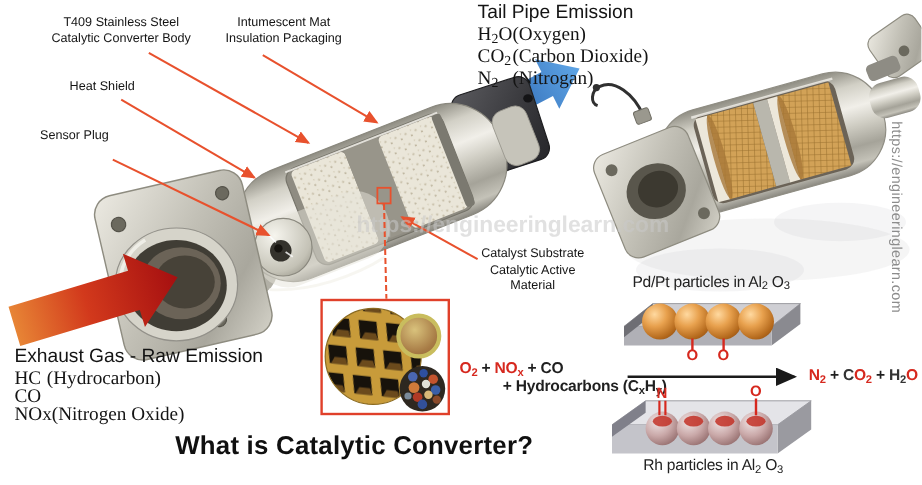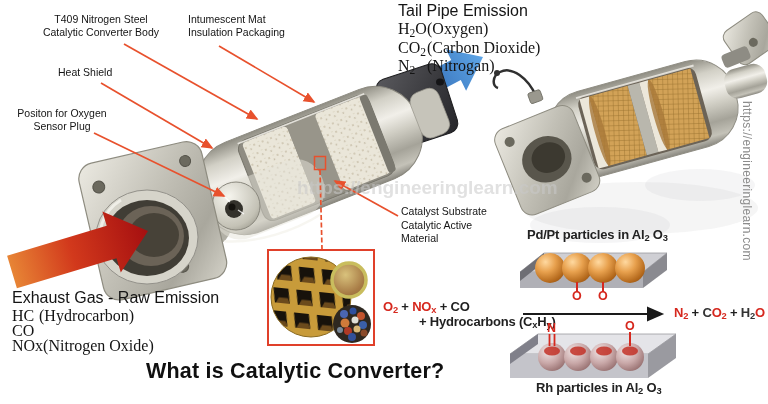--- a/index.html
+++ b/index.html
@@ -1,29 +1,29 @@
 <!DOCTYPE html>
 <html><head>
 <meta charset="utf-8">
 <style>
   html,body{margin:0;padding:0;background:#fff;}
   .stage{position:relative;width:768px;height:404px;background:#ffffff;overflow:hidden;
          font-family:"Liberation Sans",sans-serif;color:#1a1a1a;}
   .stage svg{position:absolute;left:0;top:0;}
-  .lbl{position:absolute;font-size:10.5px;line-height:13px;color:#141414;z-index:3;}
+  .lbl{position:absolute;font-size:10.5px;line-height:13px;color:#141414;z-index:3;text-align:center;}
   .lbl.center{text-align:center;}
   .gas{position:absolute;font-size:16px;line-height:14px;z-index:3;color:#141414;}
   .gas .h{margin-bottom:4px;}
   .gas .row{display:flex;margin-top:1px;font-family:Liberation Serif, serif;}
   .gas .f{flex:0 0 29px;}
   .gas.ex .f{flex:0 0 27px;}
   .sub{font-size:0.72em;vertical-align:-0.22em;}
   .eq{position:absolute;font-size:13px;font-weight:bold;line-height:14px;z-index:3;letter-spacing:-0.2px;}
   .atom{position:absolute;font-size:12.5px;font-weight:bold;color:#d6281e;z-index:3;}
-  .tray-label{position:absolute;font-size:13px;font-weight:bold;color:#222;z-index:3;letter-spacing:-0.2px;}
+  .tray-label{position:absolute;font-size:13px;font-weight:normal;color:#222;z-index:3;letter-spacing:-0.2px;}
   .title{position:absolute;left:146px;top:359px;font-size:21.5px;font-weight:bold;color:#101010;
          letter-spacing:0.2px;z-index:3;}
   .wm-mid{position:absolute;left:297px;top:177px;font-size:19px;font-weight:bold;
           color:rgba(200,200,200,0.55);z-index:4;white-space:nowrap;}
   .wm-side{position:absolute;left:740px;top:101px;font-size:12px;color:#8c8c8c;z-index:4;
            writing-mode:vertical-rl;letter-spacing:0.3px;}
 </style>
 </head>
 <body>
 
@@ -252,33 +252,32 @@
     <line x1="219" y1="46" x2="314" y2="102" marker-end="url(#redHead)"></line>
     <line x1="101" y1="83" x2="212" y2="148" marker-end="url(#redHead)"></line>
     <line x1="94" y1="133" x2="224" y2="196" marker-end="url(#redHead)"></line>
     <line x1="398" y1="216" x2="335" y2="181" marker-end="url(#redHead)"></line>
     <rect x="314.5" y="156.5" width="11" height="13" stroke-width="1.5"></rect>
     <line x1="320" y1="170" x2="322" y2="249" stroke-dasharray="5,2.5"></line>
   </g>
 </svg>
 
   <div class="lbl center" style="left:38px;top:13px;width:126px">
-    <div>T409 Nitrogen Steel</div>
+    <div>T409 Stainless Steel</div>
     <div>Catalytic Converter Body</div>
   </div>
 
   <div class="lbl" style="left:188px;top:13px">
     <div>Intumescent Mat</div>
     <div>Insulation Packaging</div>
   </div>
 
   <div class="lbl" style="left:58px;top:66px">Heat Shield</div>
 
   <div class="lbl center" style="left:14px;top:107px;width:96px">
-    <div>Positon for Oxygen</div>
     <div>Sensor Plug</div>
   </div>
 
   <div class="gas" style="left:398px;top:4px">
     <div class="h">Tail Pipe Emission</div>
     <div class="row">
       <span class="f"><span>H</span><span class="sub">2</span><span>O</span></span>
       <span>(Oxygen)</span>
     </div>
     <div class="row">

